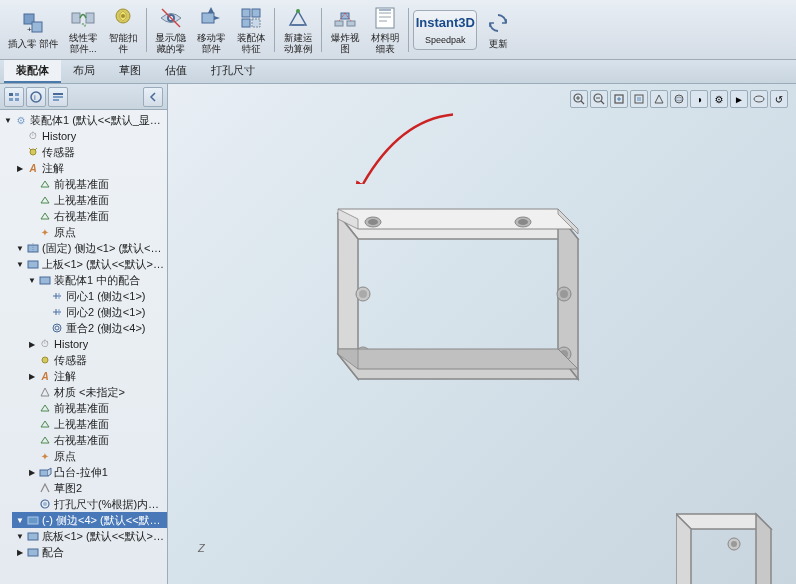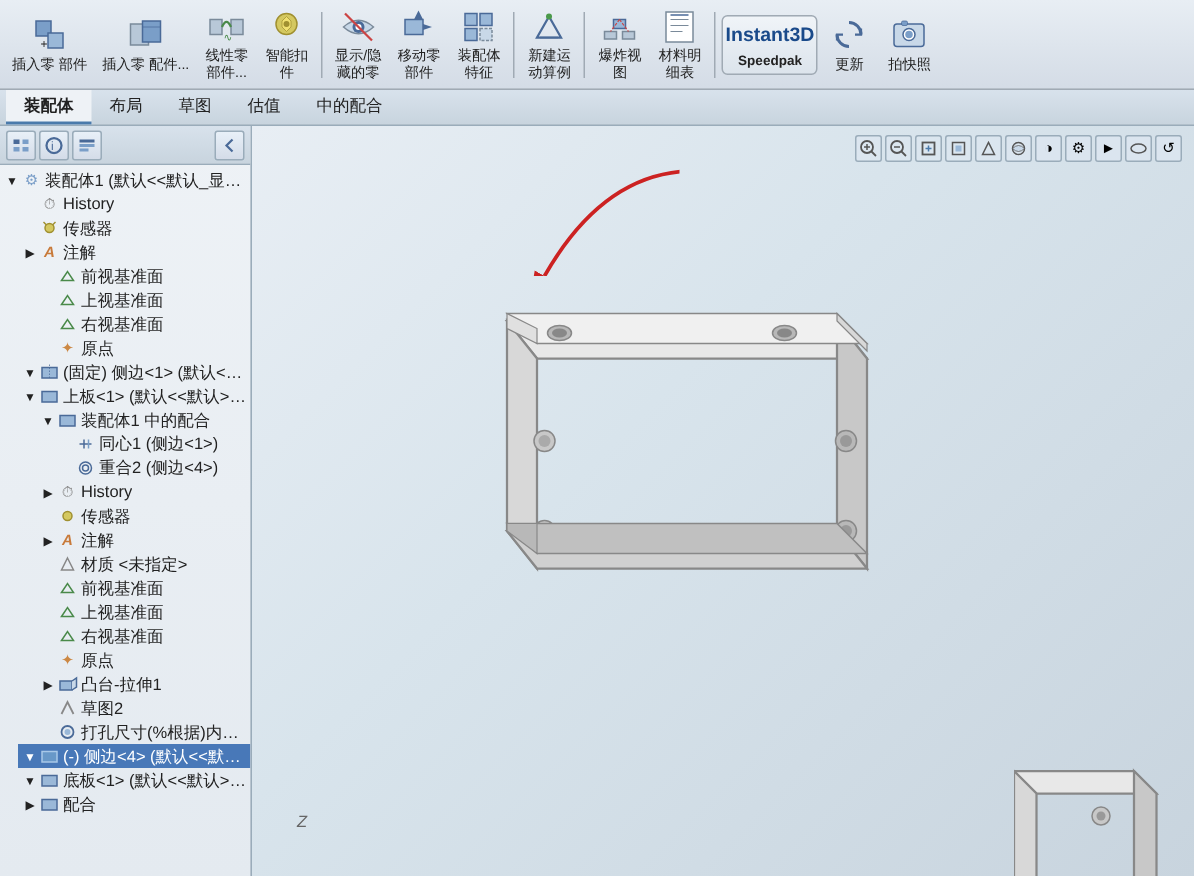--- a/index.html
+++ b/index.html
@@ -167,21 +167,21 @@
       flex-shrink: 0;
     }
     .tree-text {
       overflow: hidden;
       text-overflow: ellipsis;
       white-space: nowrap;
       font-size: 11px;
     }
     .indent1 { margin-left: 12px; }
     .indent2 { margin-left: 24px; }
-    .indent3 { margin-left: 36px; align-items: flex-end; }
+    .indent3 { margin-left: 36px; }
 
     
     #viewport {
       flex: 1;
       background: linear-gradient(135deg, #e8eef4 0%, #d8e4ec 40%, #c8d4de 100%);
       position: relative;
       overflow: hidden;
     }
     #viewport-toolbar {
       position: absolute;
@@ -245,31 +245,20 @@
         <rect x="12" y="12" width="10" height="10" fill="#9ab8d8" stroke="#4a6a98" stroke-width="1"></rect>
         <text x="7" y="22" font-size="8" fill="#222">+</text>
       </svg>
     </div>
     <div class="toolbar-label">插入零
 部件</div>
   </div>
   <div class="toolbar-group">
     <div class="toolbar-icon">
       <svg width="26" height="26" viewBox="0 0 26 26">
-        <rect x="3" y="6" width="12" height="14" fill="#b8c8d8" stroke="#7a8a9a" stroke-width="1"></rect>
-        <rect x="11" y="4" width="12" height="14" fill="#7a9ec8" stroke="#4a6a98" stroke-width="1"></rect>
-        <line x1="11" y1="8" x2="23" y2="8" stroke="#4a6a98" stroke-width="0.5"></line>
-      </svg>
-    </div>
-    <div class="toolbar-label">插入零
-配件...</div>
-  </div>
-  <div class="toolbar-group">
-    <div class="toolbar-icon">
-      <svg width="26" height="26" viewBox="0 0 26 26">
         <rect x="2" y="8" width="8" height="10" fill="#b8c8d8" stroke="#7a8a9a" stroke-width="1"></rect>
         <rect x="16" y="8" width="8" height="10" fill="#b8c8d8" stroke="#7a8a9a" stroke-width="1"></rect>
         <path d="M10 13 Q13 6 16 13" stroke="#4a8a4a" stroke-width="1.5" fill="none"></path>
         <text x="11" y="22" font-size="7" fill="#4a8a4a">∿</text>
       </svg>
     </div>
     <div class="toolbar-label">线性零<br>部件...</div>
   </div>
   <div class="toolbar-group">
     <div class="toolbar-icon">
@@ -346,52 +335,41 @@
         <line x1="7" y1="12" x2="19" y2="12" stroke="#7a8a9a" stroke-width="0.8"></line>
         <line x1="7" y1="16" x2="15" y2="16" stroke="#7a8a9a" stroke-width="0.8"></line>
         <line x1="7" y1="5" x2="19" y2="5" stroke="#4a6a98" stroke-width="1"></line>
       </svg>
     </div>
     <div class="toolbar-label">材料明<br>细表</div>
   </div>
   <div class="toolbar-sep"></div>
   <div class="toolbar-group instant3d-btn">
     <div class="toolbar-icon" style="font-size:13px;font-weight:bold;color:#1a4a8a;font-family:Arial;">Instant3D</div>
-    <div class="toolbar-label" style="font-size:9px;font-weight:bold;">Speedpak</div>
+    <div class="toolbar-label" style="font-size:9px;">Speedpak</div>
   </div>
   <div class="toolbar-group">
     <div class="toolbar-icon">
       <svg width="24" height="24" viewBox="0 0 24 24">
         <path d="M12 4 A8 8 0 0 1 20 12" stroke="#4a6a98" stroke-width="2" fill="none"></path>
         <path d="M20 8 L20 12 L16 12" fill="none" stroke="#4a6a98" stroke-width="1.5"></path>
         <path d="M12 20 A8 8 0 0 1 4 12" stroke="#4a6a98" stroke-width="2" fill="none"></path>
         <path d="M4 16 L4 12 L8 12" fill="none" stroke="#4a6a98" stroke-width="1.5"></path>
       </svg>
     </div>
     <div class="toolbar-label">更新</div>
   </div>
-  <div class="toolbar-group">
-    <div class="toolbar-icon">
-      <svg width="24" height="24" viewBox="0 0 24 24">
-        <rect x="2" y="5" width="20" height="15" rx="2" fill="#c8d8e8" stroke="#4a6a98" stroke-width="1"></rect>
-        <circle cx="12" cy="12" r="4" fill="white" stroke="#4a6a98" stroke-width="1"></circle>
-        <circle cx="12" cy="12" r="2.5" fill="#7a9ec8"></circle>
-        <rect x="7" y="3" width="4" height="3" rx="1" fill="#7a9ec8" stroke="#4a6a98" stroke-width="0.5"></rect>
-      </svg>
-    </div>
-    <div class="toolbar-label">拍快照</div>
-  </div>
 </div>
 
 <div id="menu-bar">
   <div class="menu-tab active">装配体</div>
   <div class="menu-tab">布局</div>
   <div class="menu-tab">草图</div>
   <div class="menu-tab">估值</div>
-  <div class="menu-tab">中的配合</div>
+  <div class="menu-tab">打孔尺寸</div>
 </div>
 
 <div id="main-area">
 
   <div id="left-panel">
     <div id="panel-icons">
       <div class="panel-icon-btn">
         <svg width="12" height="12" viewBox="0 0 12 12">
             <rect x="1" y="2" width="4" height="3" fill="#4a6a98"></rect>
             <rect x="7" y="2" width="4" height="3" fill="#7a9ec8"></rect>
@@ -515,20 +493,31 @@
               <path d="M2 5 L10 5" stroke="#4a6a98" stroke-width="1"></path>
               <path d="M5 2 L5 8" stroke="#4a6a98" stroke-width="1"></path>
               <path d="M8 2 L8 8" stroke="#7a9ec8" stroke-width="1"></path>
             </svg>
         </span>
         <span class="tree-text">同心1 (侧边&lt;1&gt;)</span>
       </div>
       <div class="tree-item indent3">
         <span class="tree-expand"> </span>
         <span class="tree-icon">
+          <svg width="12" height="10">
+              <path d="M2 5 L10 5" stroke="#4a6a98" stroke-width="1"></path>
+              <path d="M5 2 L5 8" stroke="#4a6a98" stroke-width="1"></path>
+              <path d="M8 2 L8 8" stroke="#7a9ec8" stroke-width="1"></path>
+            </svg>
+        </span>
+        <span class="tree-text">同心2 (侧边&lt;1&gt;)</span>
+      </div>
+      <div class="tree-item indent3">
+        <span class="tree-expand"> </span>
+        <span class="tree-icon">
           <svg width="12" height="12">
               <circle cx="6" cy="6" r="4" fill="none" stroke="#4a6a98" stroke-width="1"></circle>
               <circle cx="6" cy="6" r="2" fill="none" stroke="#4a6a98" stroke-width="1"></circle>
             </svg>
         </span>
         <span class="tree-text">重合2 (侧边&lt;4&gt;)</span>
       </div>
       <div class="tree-item indent2">
         <span class="tree-expand">▶</span>
         <span class="tree-icon" style="color:#888;">⏱</span>

